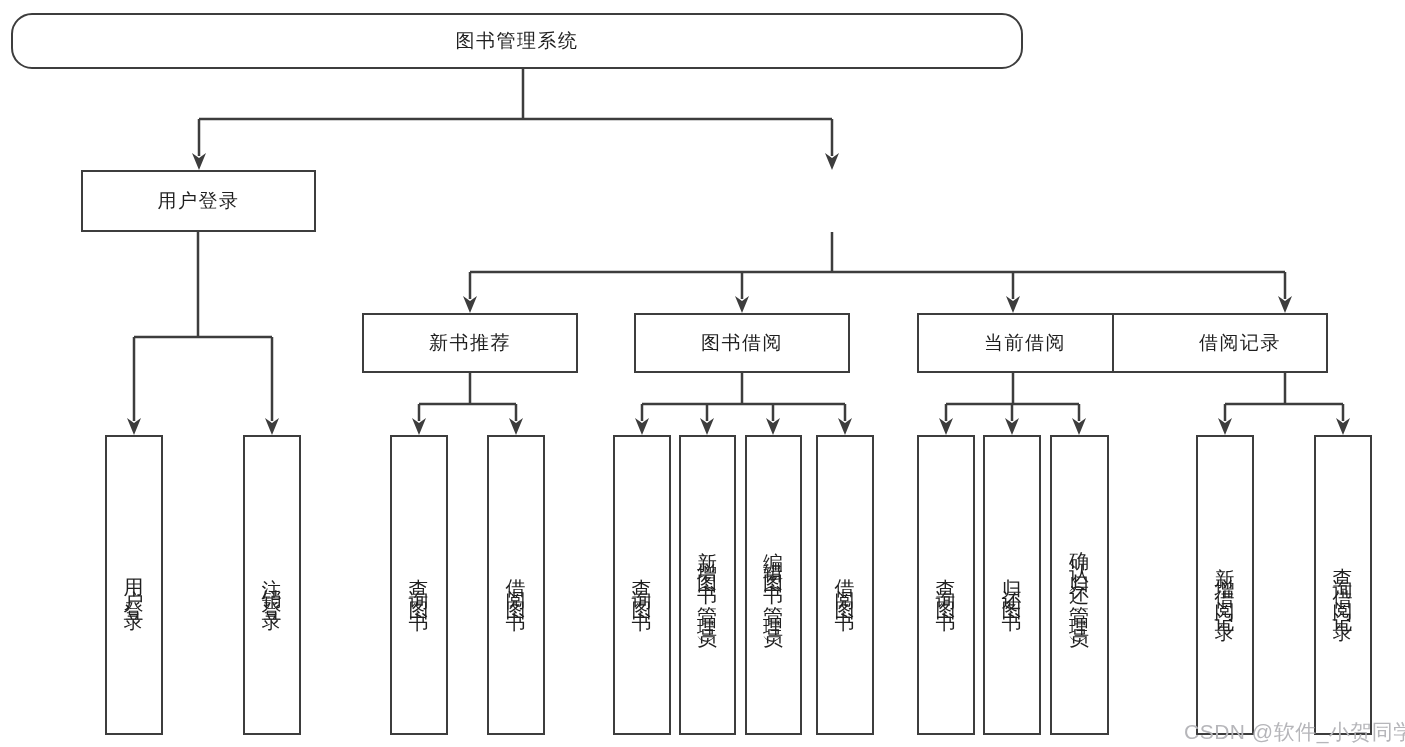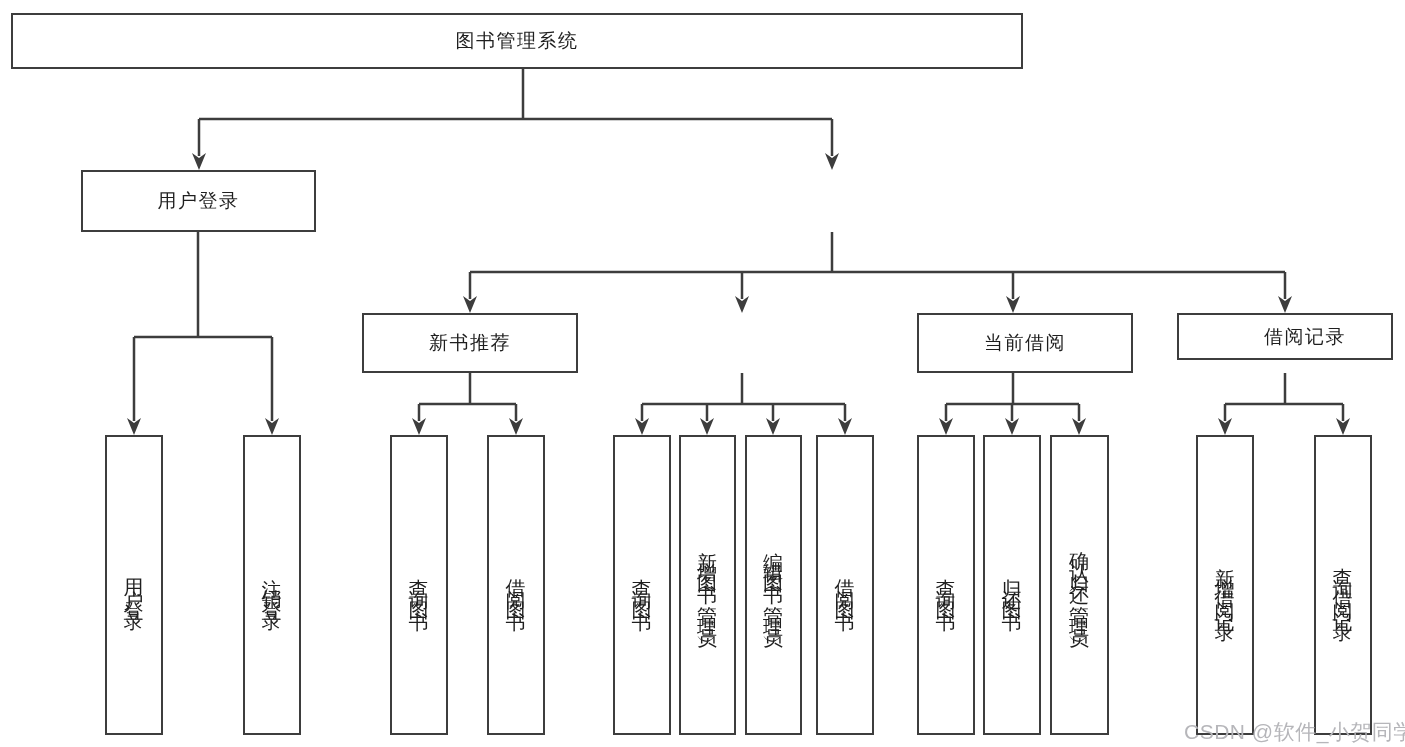--- a/index.html
+++ b/index.html
@@ -91,27 +91,28 @@
     <use href="#arrow-down" transform="translate(1012,435)"></use>
     <use href="#arrow-down" transform="translate(1079,435)"></use>
 
     <g stroke="#3d3d3d" stroke-width="2.5" fill="none">
       <path d="M1285,373 V404 M1225,404 H1343 M1225,404 V421 M1343,404 V421"></path>
     </g>
     <use href="#arrow-down" transform="translate(1225,435)"></use>
     <use href="#arrow-down" transform="translate(1343,435)"></use>
   </svg>
 
-  <div class="node h-node" style="left:11px; top:13px; width:1012px; height:56px;">图书管理系统</div>
+  <div class="node h-node" style="left:11px; top:13px; width:1012px; height:56px;border-radius:21px;">图书管理系统</div>
 
   <div class="node h-node" style="left:81px; top:170px; width:235px; height:62px;">用户登录</div>
 
   <div class="node h-node" style="left:362px; top:313px; width:216px; height:60px;">新书推荐</div>
+  <div class="node h-node" style="left:634px; top:313px; width:216px; height:60px;">图书借阅</div>
   <div class="node h-node" style="left:905px; top:313px; width:216px; height:60px;margin-left:12px;">当前借阅</div>
-  <div class="node h-node" style="left:1177px; top:313px; width:216px; height:47px;padding-left:40px;">借阅记录</div>
+  <div class="node h-node" style="left:1112px; top:313px; width:216px; height:60px;padding-left:40px;">借阅记录</div>
 
   <div class="node v-node" style="left:105px; top:435px; width:58px; height:300px;">用户登录</div>
   <div class="node v-node" style="left:243px; top:435px; width:58px; height:300px;">注销登录</div>
 
   <div class="node v-node" style="left:390px; top:435px; width:58px; height:300px;">查询图书</div>
   <div class="node v-node" style="left:487px; top:435px; width:58px; height:300px;">借阅图书</div>
 
   <div class="node v-node" style="left:613px; top:435px; width:58px; height:300px;">查询图书</div>
   <div class="node v-node" style="left:679px; top:435px; width:57px; height:300px;">新增图书（管理员）</div>
   <div class="node v-node" style="left:745px; top:435px; width:57px; height:300px;">编辑图书（管理员）</div>

